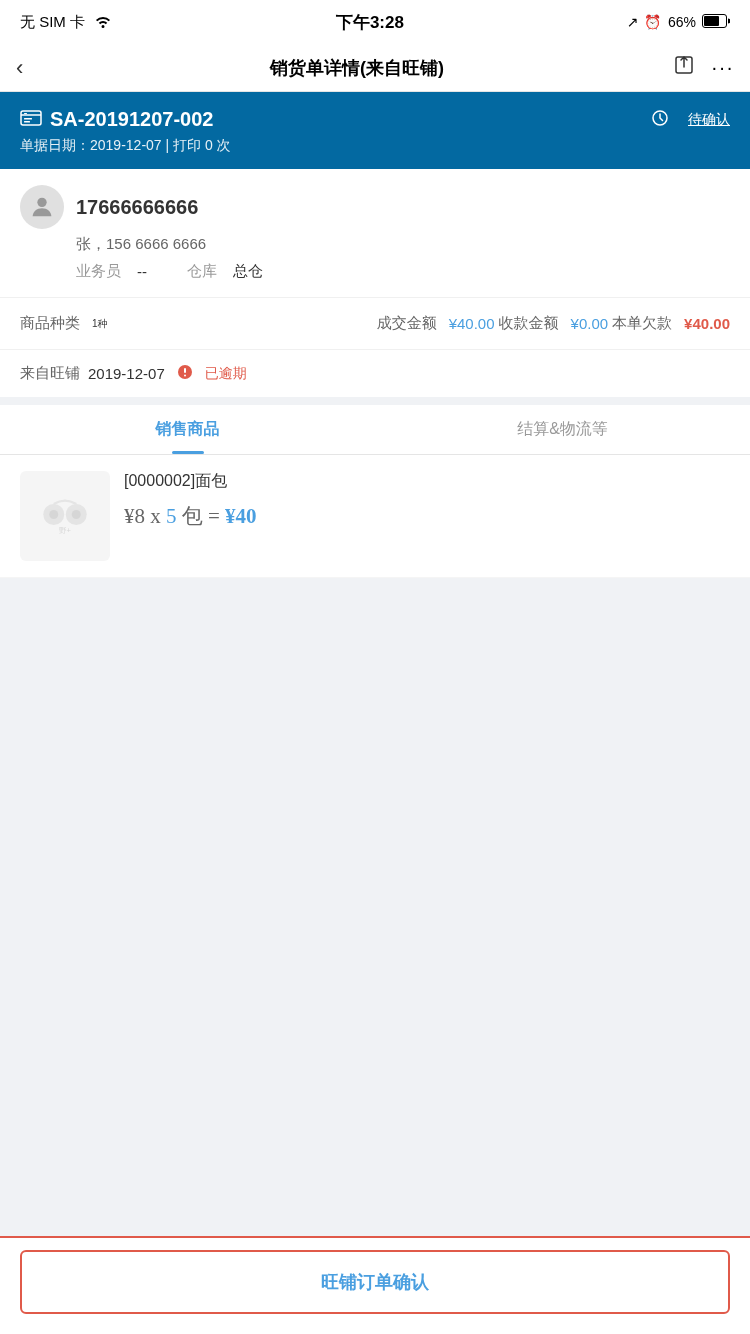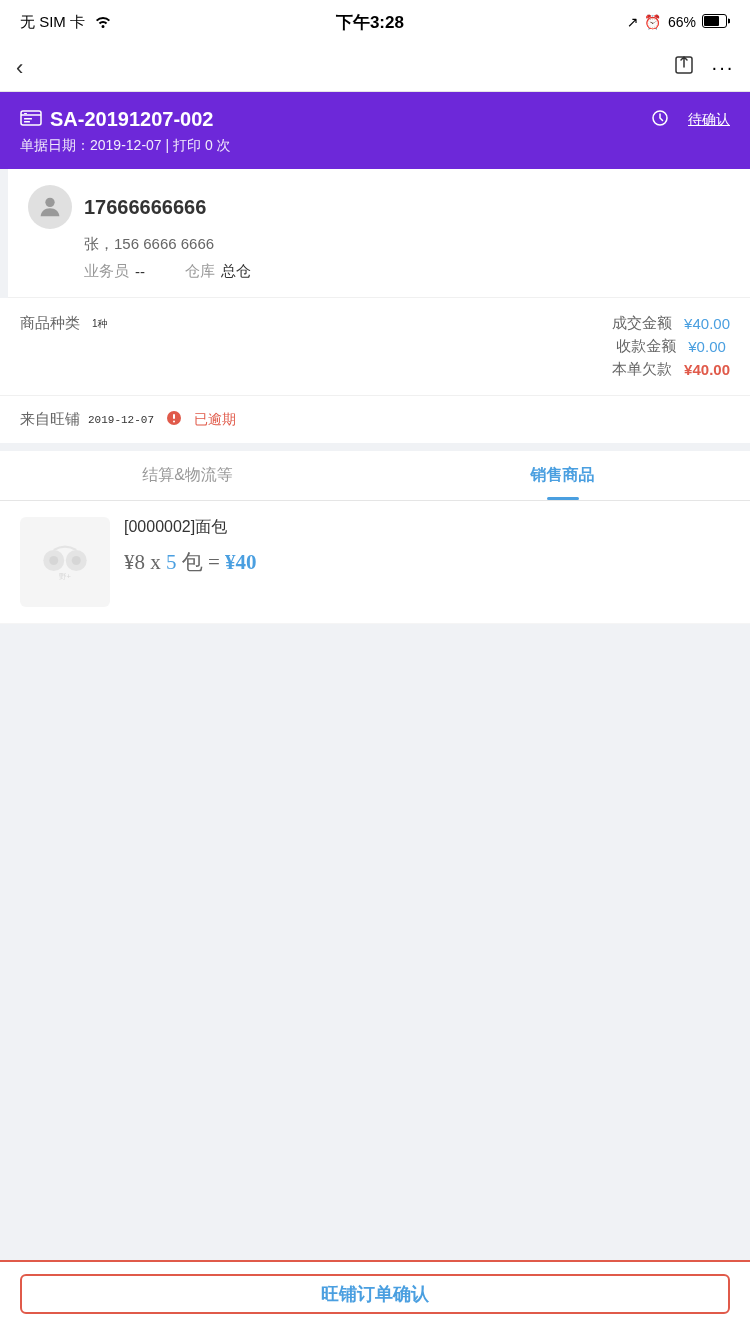--- a/index.html
+++ b/index.html
@@ -54,21 +54,21 @@
     .nav-actions {
       display: flex;
       align-items: center;
       gap: 16px;
       width: 80px;
       justify-content: flex-end;
     }
 
     
     .header-card {
-      background: #6d28d9;
+      background: #0369a1;
       padding: 16px 20px 14px;
       margin-top: 0;
     }
     .order-id-row {
       display: flex;
       align-items: center;
       justify-content: space-between;
       margin-bottom: 6px;
     }
     .order-id {
@@ -90,21 +90,20 @@
     .order-meta {
       font-size: 14px;
       color: rgba(255,255,255,0.9);
     }
 
     
     .customer-section {
       background: #fff;
       padding: 16px 20px;
       border-bottom: 1px solid #f0f0f0;
-      margin-left: 8px;
     }
     .customer-row {
       display: flex;
       align-items: center;
       gap: 12px;
       margin-bottom: 6px;
     }
     .avatar {
       width: 44px;
       height: 44px;
@@ -131,63 +130,63 @@
       display: flex;
       align-items: center;
       gap: 40px;
       margin-left: 56px;
     }
     .meta-item {
       font-size: 15px;
       color: #666;
       display: flex;
       align-items: center;
-      gap: 6px;
+      gap: 16px;
     }
     .meta-label { color: #999; }
     .meta-value { color: #333; }
 
     
     .amount-section {
       background: #fff;
       padding: 16px 20px;
       border-bottom: 1px solid #f0f0f0;
       display: flex;
       justify-content: space-between;
       align-items: flex-start;
     }
     .amount-left {
       display: flex;
       align-items: center;
       gap: 12px;
     }
     .product-count-label { font-size: 15px; color: #666; }
     .product-count-value { font-size: 10px; color: #333; }
-    .amount-right { display: flex; flex-direction: column; gap: 4px; align-items: center; }
+    .amount-right { display: flex; gap: 4px; align-items: flex-end; }
     .amount-row {
       display: flex;
       align-items: center;
       gap: 12px;
       font-size: 15px;
     }
     .amount-label { color: #666; }
     .amount-value-primary { color: #4a9fe0; font-weight: 500; }
     .amount-value-red { color: #e05a4a; font-weight: 600; }
 
     
     .due-section {
       background: #fff;
       padding: 14px 20px;
       border-bottom: 8px solid #f0f2f5;
       display: flex;
       align-items: center;
       gap: 8px;
     }
     .due-label { font-size: 15px; color: #666; }
-    .due-date { font-size: 11px; color: #333; font-family: Liberation Mono, monospace; }
+    .due-date { font-size: 15px; color: #333; }
     .overdue-badge {
       background: transparent;
       color: #e05a4a;
       font-size: 14px;
       display: flex;
       align-items: center;
       gap: 12px;
       margin-left: 4px;
     }
 
@@ -274,21 +273,21 @@
       position: fixed;
       bottom: 0;
       left: 0;
       width: 750px;
       background: #fff;
       padding: 12px 20px 20px;
       border-top: 2px solid #e05a4a;
     }
     .confirm-btn {
       width: 100%;
-      height: 40px;
+      height: 64px;
       background: #fff;
       border: 2px solid #e05a4a;
       border-radius: 6px;
       font-size: 18px;
       color: #4a9fe0;
       font-weight: 600;
       cursor: pointer;
       display: flex;
       align-items: center;
       justify-content: center;
@@ -316,20 +315,21 @@
         <rect x="0.5" y="0.5" width="24" height="13" rx="2.5" stroke="#000" stroke-width="1"></rect>
         <rect x="2" y="2" width="15" height="10" rx="1" fill="#000"></rect>
         <path d="M26 4.5v5a2 2 0 0 0 0-5z" fill="#000"></path>
       </svg>
     </span>
   </div>
 </div>
 
 <div class="nav-bar">
   <div class="nav-back">‹</div>
+  <div class="nav-title">销货单详情(来自旺铺)</div>
   <div class="nav-actions">
     <span style="font-size:20px;">
       <svg width="22" height="22" viewBox="0 0 22 22" fill="none">
         <rect x="3" y="3" width="16" height="16" rx="2" stroke="#333" stroke-width="1.5" fill="none"></rect>
         <path d="M11 3v10M8 6l3-3 3 3" stroke="#333" stroke-width="1.5" stroke-linecap="round" stroke-linejoin="round"></path>
       </svg>
     </span>
     <span style="font-size:20px; letter-spacing:1px;">···</span>
   </div>
 </div>
@@ -414,25 +414,25 @@
         <circle cx="8" cy="8" r="7" fill="#e05a4a"></circle>
         <rect x="7" y="4" width="2" height="5" rx="1" fill="white"></rect>
         <rect x="7" y="10.5" width="2" height="2" rx="1" fill="white"></rect>
       </svg>
     </span>
     <span>已逾期</span>
   </div>
 </div>
 
 <div class="tabs">
+  <div class="tab active">
+    <span>销售商品</span>
+  </div>
   <div class="tab">
     <span>结算&amp;物流等</span>
-  </div>
-  <div class="tab active">
-    <span>销售商品</span>
   </div>
 </div>
 
 <div class="product-list">
   <div class="product-item">
     <div class="product-thumb">
       <svg class="product-thumb-logo" viewBox="0 0 80 60" fill="none">
         <circle cx="25" cy="28" r="14" fill="#ccc"></circle>
         <circle cx="55" cy="28" r="14" fill="#ccc"></circle>
         <circle cx="25" cy="28" r="6" fill="#aaa"></circle>

